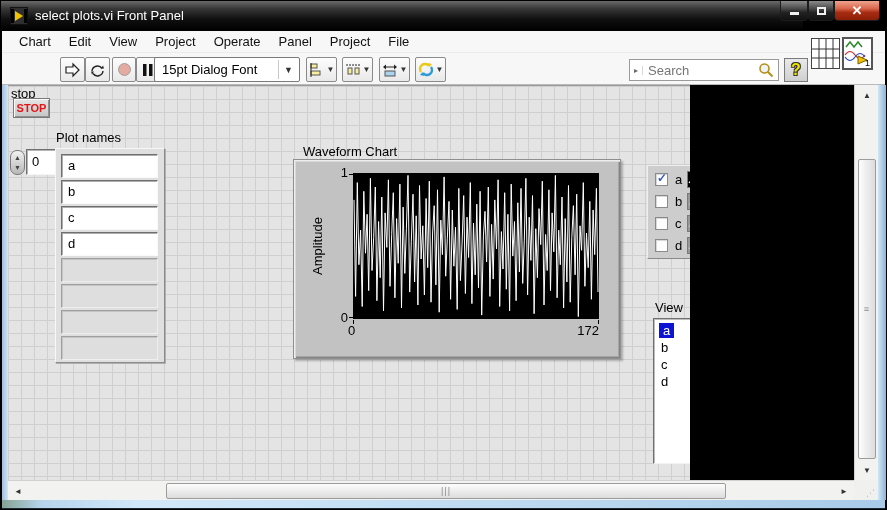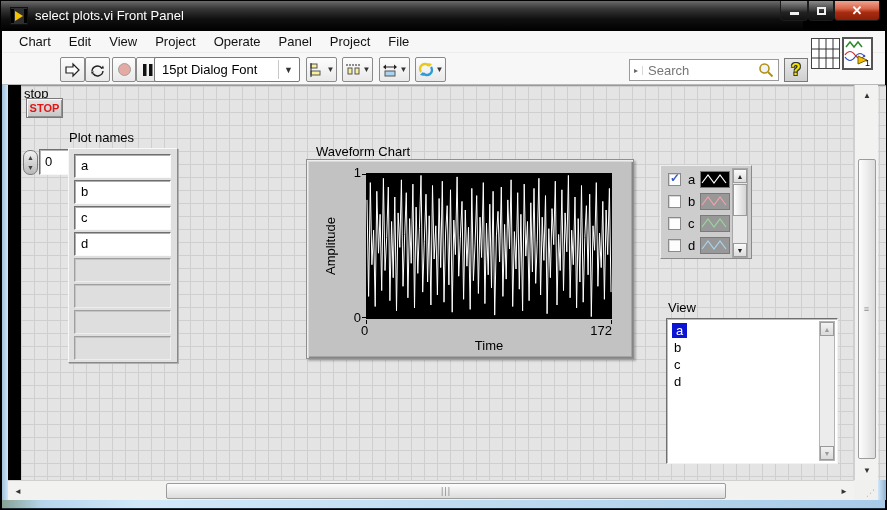--- a/index.html
+++ b/index.html
@@ -46,21 +46,21 @@
   .vi-icon { position:absolute; left:841px; top:36px; width:31px; height:33px; background:#fff; border:2px solid #555; }
   .vi-num { position:absolute; right:1px; bottom:0; font-size:9px; color:#000; }
 
   
   .edge-left  { position:absolute; left:1px; top:84px; width:6px; height:415px; background:linear-gradient(90deg,#9fc0dc,#cfe6f8); }
   .edge-right { position:absolute; left:877px; top:84px; width:8px; height:415px; background:linear-gradient(90deg,#cfe6f8,#8fb4d4); }
   .edge-bottom{ position:absolute; left:1px; top:499px; width:883px; height:10px;
     background:linear-gradient(90deg,#86a293 0px,#b6d5ec 40px,#d2e8fa 140px,#bcd9ef 60%,#a9cbe8); border-bottom:2px solid #1c2a36; }
 
   
-  .panel { position:absolute; left:20px; top:84px; width:865px; height:395px; background-color:#e4e4e4;
+  .panel { position:absolute; left:7px; top:84px; width:682px; height:395px; background-color:#e4e4e4;
     background-image:linear-gradient(#cfcfcf 1px,transparent 1px),linear-gradient(90deg,#cfcfcf 1px,transparent 1px);
     background-size:13px 13px; border-top:1px solid #9a9a9a; overflow:hidden; }
   .lbl { position:absolute; font-size:13px; color:#000; white-space:nowrap; }
 
   .stop-btn { position:absolute; left:5px; top:12px; width:37px; height:20px; background:linear-gradient(#e6e6e6,#c6c6c6);
     border:1px solid #7a7a7a; box-shadow:inset 1px 1px 0 #fafafa, inset -1px -1px 0 #909090;
     color:#e01616; font-size:11px; font-weight:bold; display:flex; align-items:center; justify-content:center; }
 
   .spinner { position:absolute; left:2px; top:64px; width:15px; height:25px; border:1px solid #7a7a7a; border-radius:7px;
     background:linear-gradient(#f2f2f2,#b8b8b8); display:flex; flex-direction:column; align-items:center; justify-content:center; }
@@ -288,21 +288,20 @@
       </div>
       <span class="ticklbl" style="left:30px;top:5px;width:24px;text-align:right;">1</span>
       <span class="ticklbl" style="left:30px;top:150px;width:24px;text-align:right;">0</span>
       <div class="tick" style="left:55px;top:14px;width:4px;height:1px;"></div>
       <div class="tick" style="left:55px;top:157px;width:4px;height:1px;"></div>
       <div class="tick" style="left:59px;top:160px;width:1px;height:4px;"></div>
       <div class="tick" style="left:304px;top:160px;width:1px;height:4px;"></div>
       <span class="ticklbl" style="left:54px;top:163px;">0</span>
       <span class="ticklbl" style="left:277px;top:163px;width:28px;text-align:right;">172</span>
       <div class="ylabel-rot">Amplitude</div>
-      <div class="xlabel">Time</div>
     </div>
 
     <div class="legend">
       <div class="leg-row" style="top:5px;">
         <div class="leg-check">
             <span class="check-glyph">✓</span>
           </div>
         <span class="leg-label">a</span>
         <div class="preview" style="background: rgb(0, 0, 0);">
           <svg width="28" height="15" viewBox="0 0 28 15">

